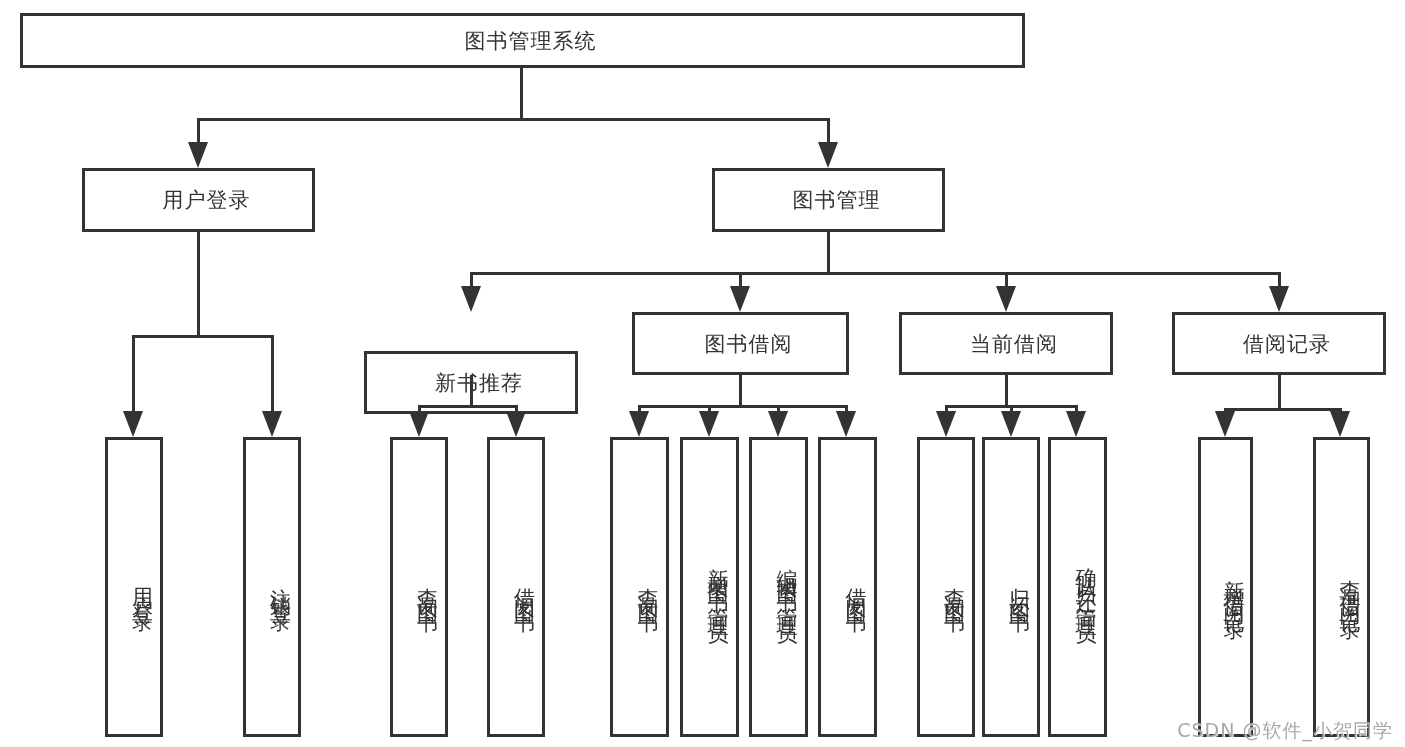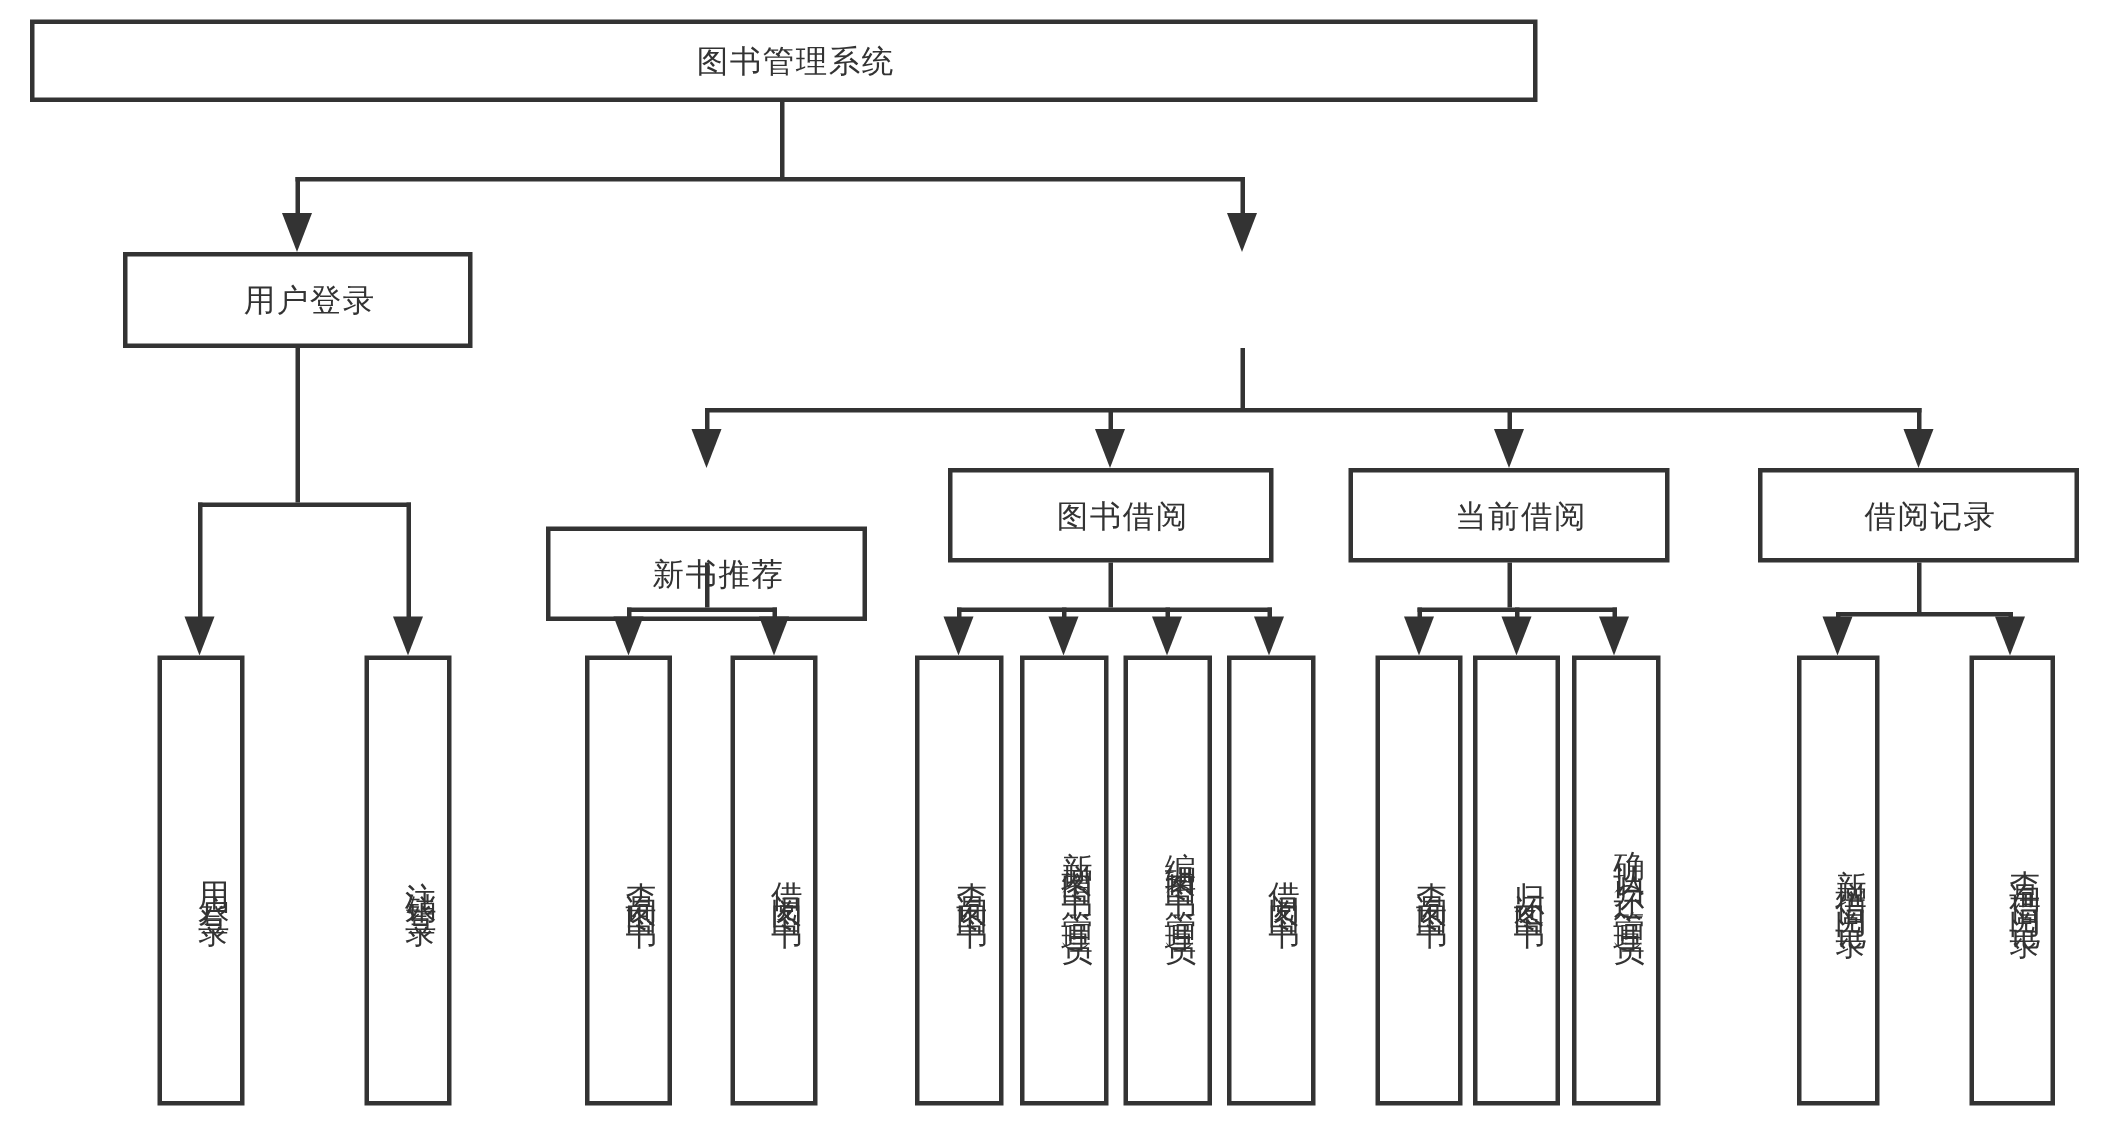--- a/index.html
+++ b/index.html
@@ -67,20 +67,23 @@
 
   <div class="vl" style="left:520px;top:68px;height:50px;"></div>
   <div class="hl" style="left:197px;top:118px;width:633px;"></div>
   <div class="vl" style="left:197px;top:118px;height:26px;"></div>
   <div class="arrow" style="left:188px;top:142px;"></div>
   <div class="vl" style="left:827px;top:118px;height:26px;"></div>
   <div class="arrow" style="left:818px;top:142px;"></div>
 
   <div class="node" style="left:82px;top:168px;width:233px;height:64px;">
     <span>用户登录</span>
+  </div>
+  <div class="node" style="left:712px;top:168px;width:233px;height:64px;">
+    <span>图书管理</span>
   </div>
 
   <div class="vl" style="left:197px;top:232px;height:103px;"></div>
   <div class="hl" style="left:132px;top:335px;width:142px;"></div>
   <div class="vl" style="left:132px;top:335px;height:78px;"></div>
   <div class="arrow" style="left:123px;top:411px;"></div>
   <div class="vl" style="left:271px;top:335px;height:78px;"></div>
   <div class="arrow" style="left:262px;top:411px;"></div>
 
   <div class="vl" style="left:827px;top:232px;height:40px;"></div>
@@ -178,14 +181,15 @@
     <span>确认归还（管理员）</span>
   </div>
 
   <div class="node vnode" style="left:1198px;top:437px;width:55px;height:300px;">
     <span>新增借阅记录</span>
   </div>
   <div class="node vnode" style="left:1313px;top:437px;width:57px;height:300px;">
     <span>查询借阅记录</span>
   </div>
 
+  <div class="watermark">CSDN @软件_小贺同学</div>
 
 </div>
 
 </body></html>

